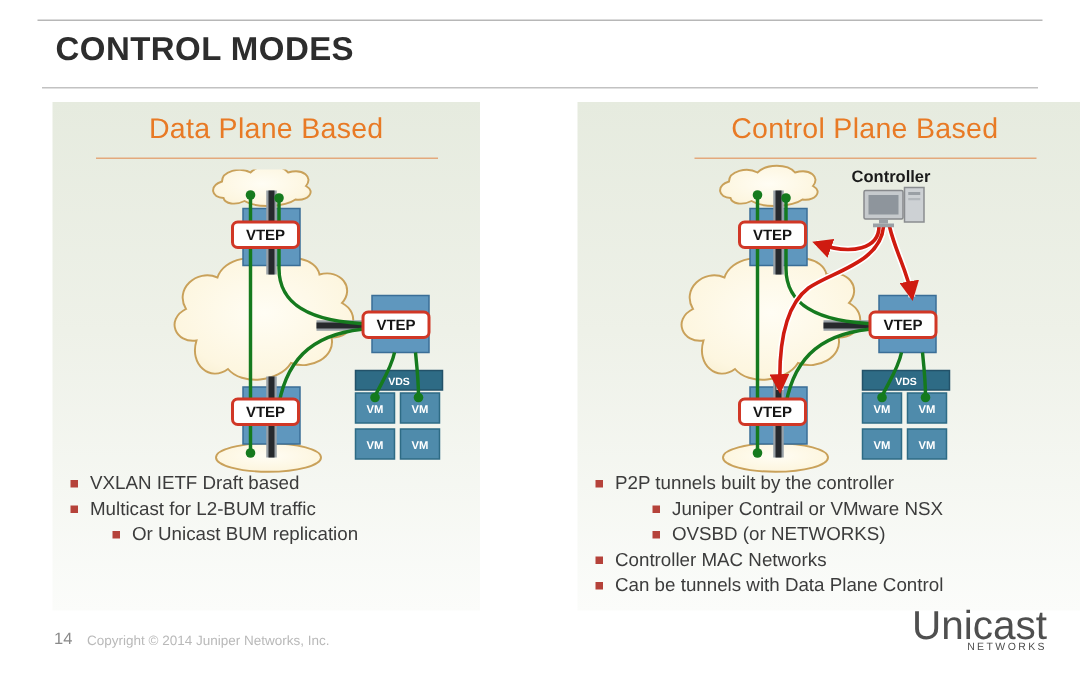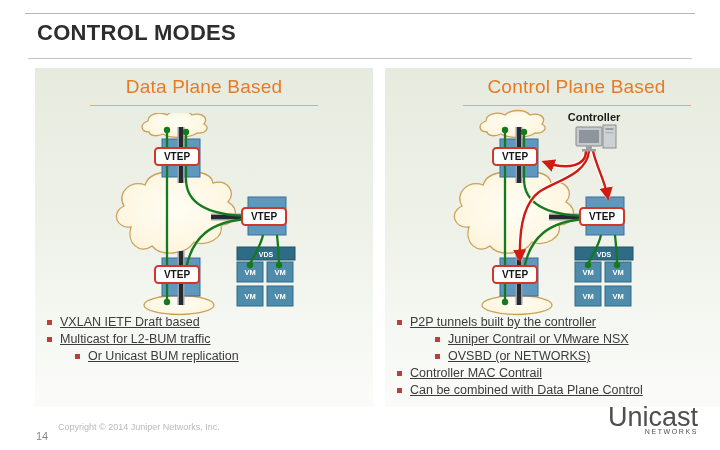--- a/index.html
+++ b/index.html
@@ -6,40 +6,40 @@
   body{
     width:720px;height:450px;position:relative;overflow:hidden;background:#ffffff;
     font-family:"Liberation Sans",sans-serif;
   }
   .topline{position:absolute;left:25px;top:13px;width:670px;height:1px;background:#b7b7b7;}
   .slide-title{position:absolute;left:37px;top:20px;font-size:22px;font-weight:bold;color:#2d2d2d;letter-spacing:.3px;}
   .title-rule{position:absolute;left:28px;top:58px;width:664px;height:1px;background:#c2c2c2;}
 
   .panel{position:absolute;top:68px;height:339px;
     background:linear-gradient(180deg,#e6ebdf 0%,#eef1e8 45%,#fbfcfa 100%);}
-  .panel.left{left:35px;width:338px;}
+  .panel.left{left:35px;width:285px;}
   .panel.right{left:385px;width:383px;}
   .panel-title{margin-top:8px;text-align:center;font-size:19px;color:#e87a25;letter-spacing:.2px;}
   .panel-rule{width:228px;height:1px;background:#e3a97d;margin:7px auto 0 auto;}
 
   svg.diagram{position:absolute;pointer-events:none;}
 
   .svgtxt{font-family:"Liberation Sans",sans-serif;}
   .vtep-txt{font-size:10px;font-weight:bold;fill:#141414;}
   .vds-txt{font-size:7px;font-weight:bold;fill:#ffffff;}
   .vm-txt{font-size:7.5px;font-weight:bold;fill:#ffffff;}
   .ctrl-txt{font-size:11px;font-weight:bold;fill:#1a1a1a;}
 
   .bullets{position:absolute;left:12px;top:248px;right:4px;}
-  .bullet-row{display:flex;align-items:flex-start;margin-bottom:4px;font-size:12.5px;color:#3c3c3c;line-height:13px;text-decoration:underline;}
+  .bullet-row{display:flex;align-items:flex-start;margin-bottom:4px;font-size:12.5px;color:#3c3c3c;line-height:13px;}
   .bullet-sq{flex:0 0 5px;width:5px;height:5px;background:#b5423a;margin:4px 8px 0 0;}
   .bullet-row.lvl2{margin-left:28px;text-align:center;}
   .panel.right .bullet-row.lvl2{margin-left:38px;}
 
-  .page-num{position:absolute;left:36px;top:430px;font-size:11px;color:#8a8a8a;text-align:center;}
+  .page-num{position:absolute;left:36px;top:420px;font-size:11px;color:#8a8a8a;text-align:center;}
   .copyright{position:absolute;left:58px;top:422px;font-size:9px;color:#b9b9b9;}
   .logo{position:absolute;right:22px;top:404px;text-align:right;color:#4f4f4f;}
   .logo-name{font-size:27px;line-height:26px;font-weight:400;letter-spacing:0;}
   .logo-sub{font-size:7px;letter-spacing:1.6px;text-align:right;margin-top:-2px;}
 </style>
 </head>
 <body>
 
 <div class="topline"></div>
 <div class="slide-title">CONTROL MODES</div>
@@ -236,25 +236,25 @@
       <div class="bullet-row lvl2">
         <span class="bullet-sq"></span>
         <span>Juniper Contrail or VMware NSX</span>
       </div>
       <div class="bullet-row lvl2">
         <span class="bullet-sq"></span>
         <span>OVSBD (or NETWORKS)</span>
       </div>
       <div class="bullet-row">
         <span class="bullet-sq"></span>
-        <span>Controller MAC Contrail</span>
+        <span>Controller MAC Networks</span>
       </div>
       <div class="bullet-row">
         <span class="bullet-sq"></span>
-        <span>Can be combined with Data Plane Control</span>
+        <span>Can be tunnels with Data Plane Control</span>
       </div>
     </div>
 </div>
 
 <div class="page-num">14</div>
 <div class="copyright">Copyright © 2014 Juniper Networks, Inc.</div>
 <div class="logo">
   <div class="logo-name">Unicast</div>
   <div class="logo-sub">NETWORKS</div>
 </div>

